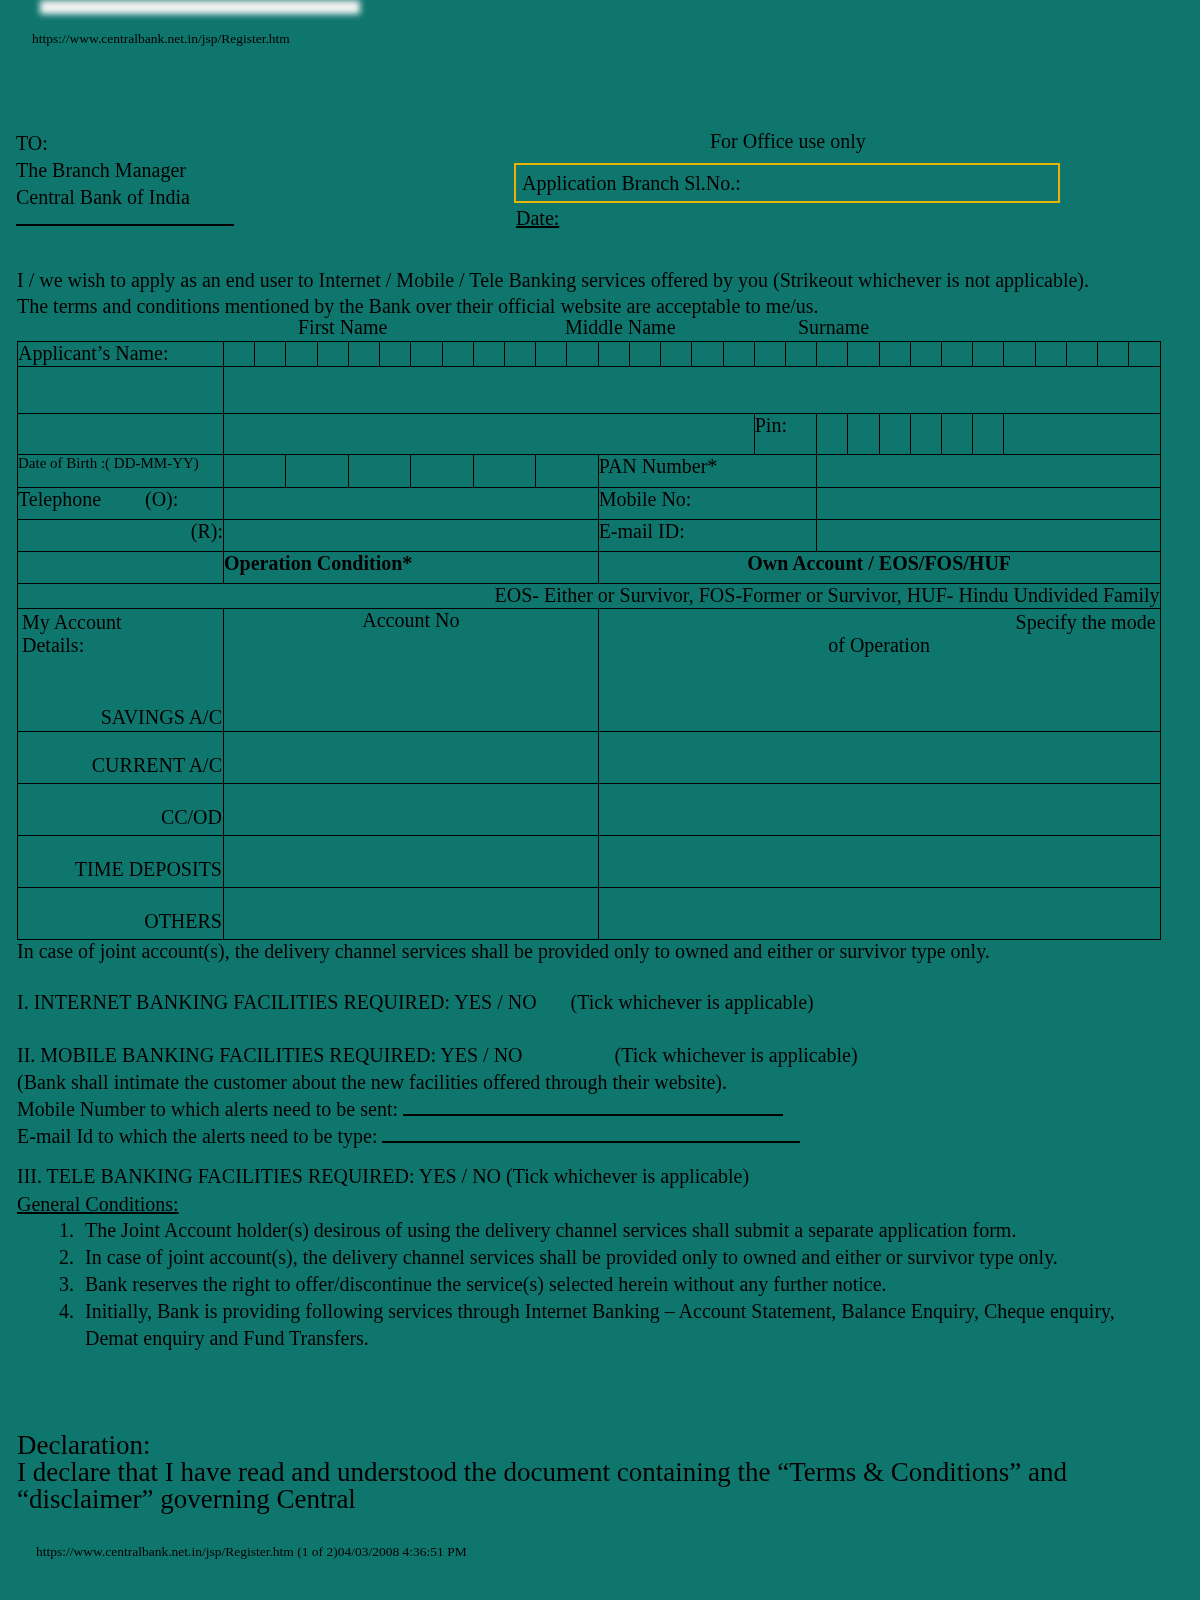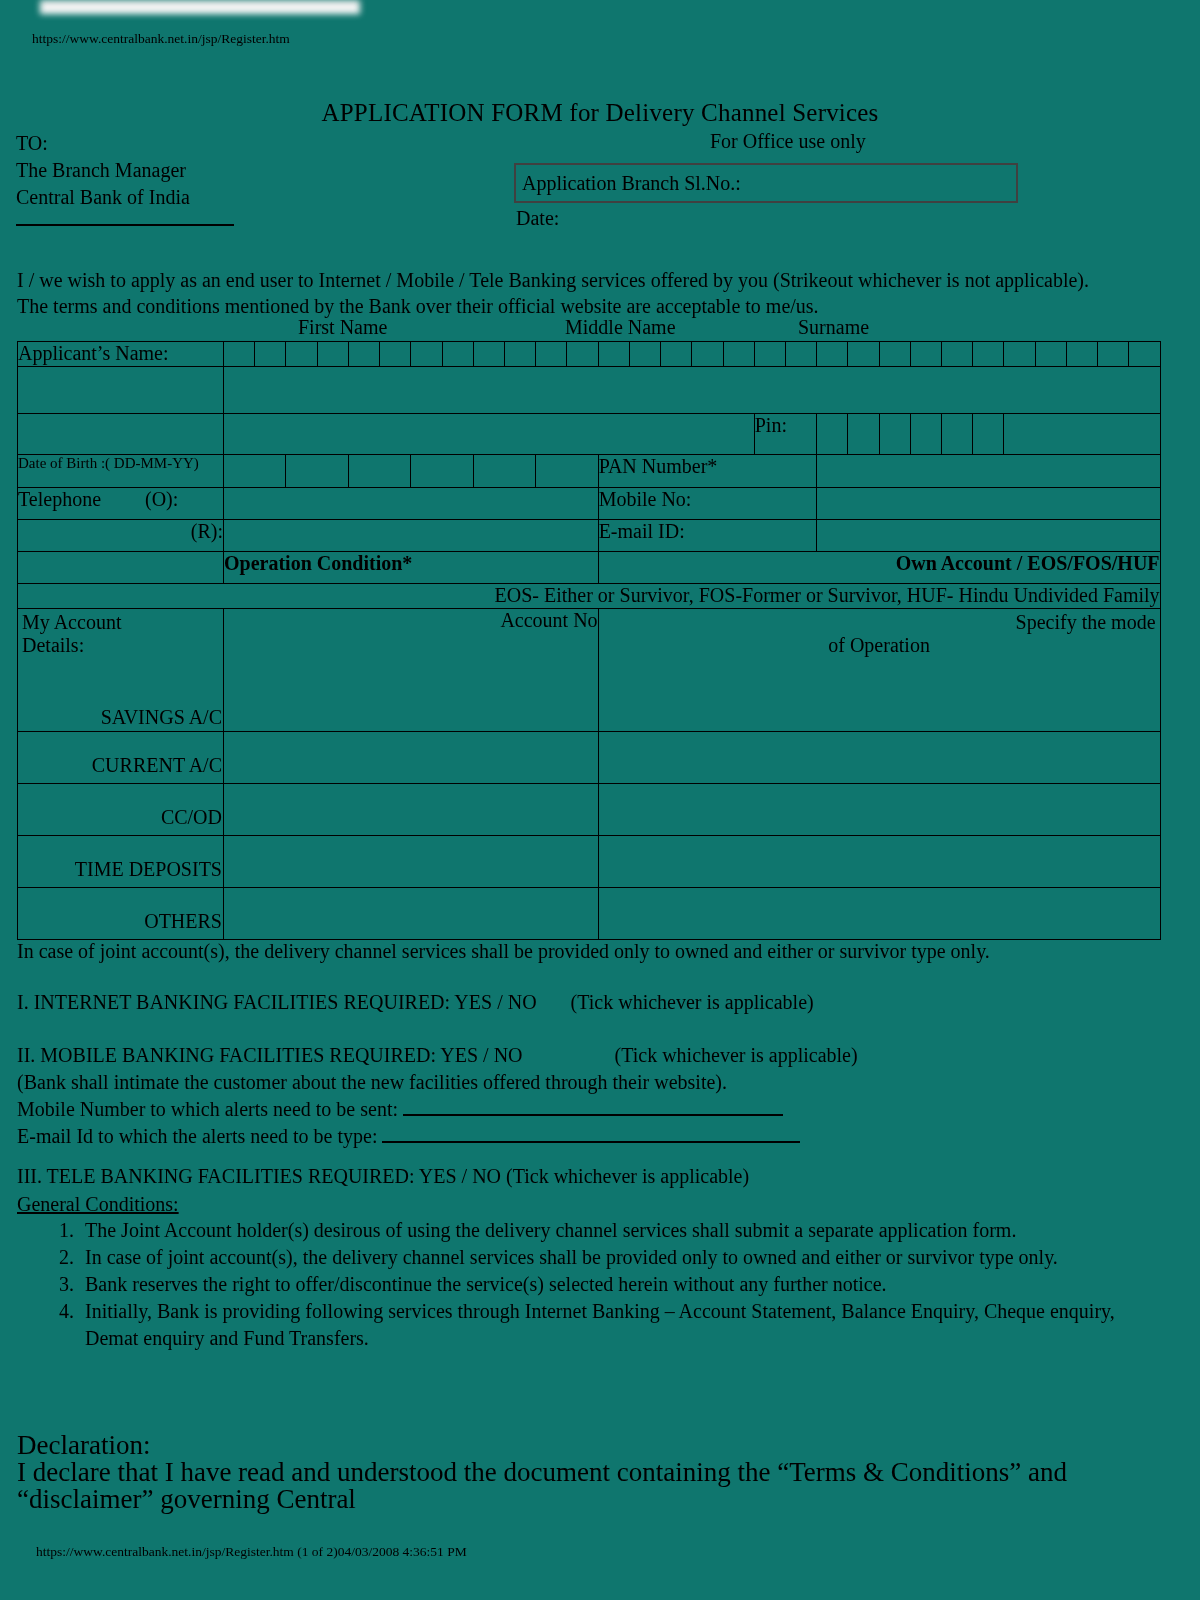--- a/index.html
+++ b/index.html
@@ -66,32 +66,33 @@
   .office-label {
     position: absolute;
     top: 130px;
     left: 710px;
     font-size: 20px;
   }
   .sl-box {
     position: absolute;
     top: 163px;
     left: 514px;
-    width: 504px;
+    width: 546px;
     height: 40px;
-    border: 2px solid #404040;
+    border: 2px solid #eab308;
     box-sizing: border-box;
     font-size: 20px;
     padding: 7px 0 16px 6px;
   }
   .date-label {
     position: absolute;
     top: 207px;
     left: 516px;
     font-size: 20px;
+    text-decoration: underline;
   }
   .intro {
     position: absolute;
     top: 267px;
     left: 17px;
     width: 1146px;
     font-size: 20px;
     line-height: 26px;
   }
   .name-headers {
@@ -150,21 +151,21 @@
   .tel-o {
     padding: 3px 0 3px 4px;
     white-space: nowrap;
   }
   .tel-o .pad { display: inline-block; width: 44px; }
   .tel-r {
     padding: 3px 40px 3px 0;
     text-align: right;
     white-space: nowrap;
   }
-  .center { text-align: right; }
+  .center { text-align: center; }
   .eos-line {
     text-align: right;
     padding: 0 2px 0 0;
     white-space: nowrap;
   }
   .acct-head {
     position: relative;
     height: 100%;
   }
   .acct-head .l1 { padding: 2px 0 0 4px; }
@@ -252,21 +253,20 @@
 </style>
 </head>
 <body>
 
 <div id="page">
 
   <div class="scan-smudge"></div>
 
   <div class="header-url">https://www.centralbank.net.in/jsp/Register.htm</div>
 
-  <div class="doc-title">APPLICATION FORM for Delivery Channel Services</div>
 
   <div class="to-block">
     <div>TO:</div>
     <div>The Branch Manager</div>
     <div>Central Bank of India</div>
     <span class="addr-rule"></span>
   </div>
 
   <div class="office-label">For Office use only</div>
   <div class="sl-box">Application Branch Sl.No.:</div>

